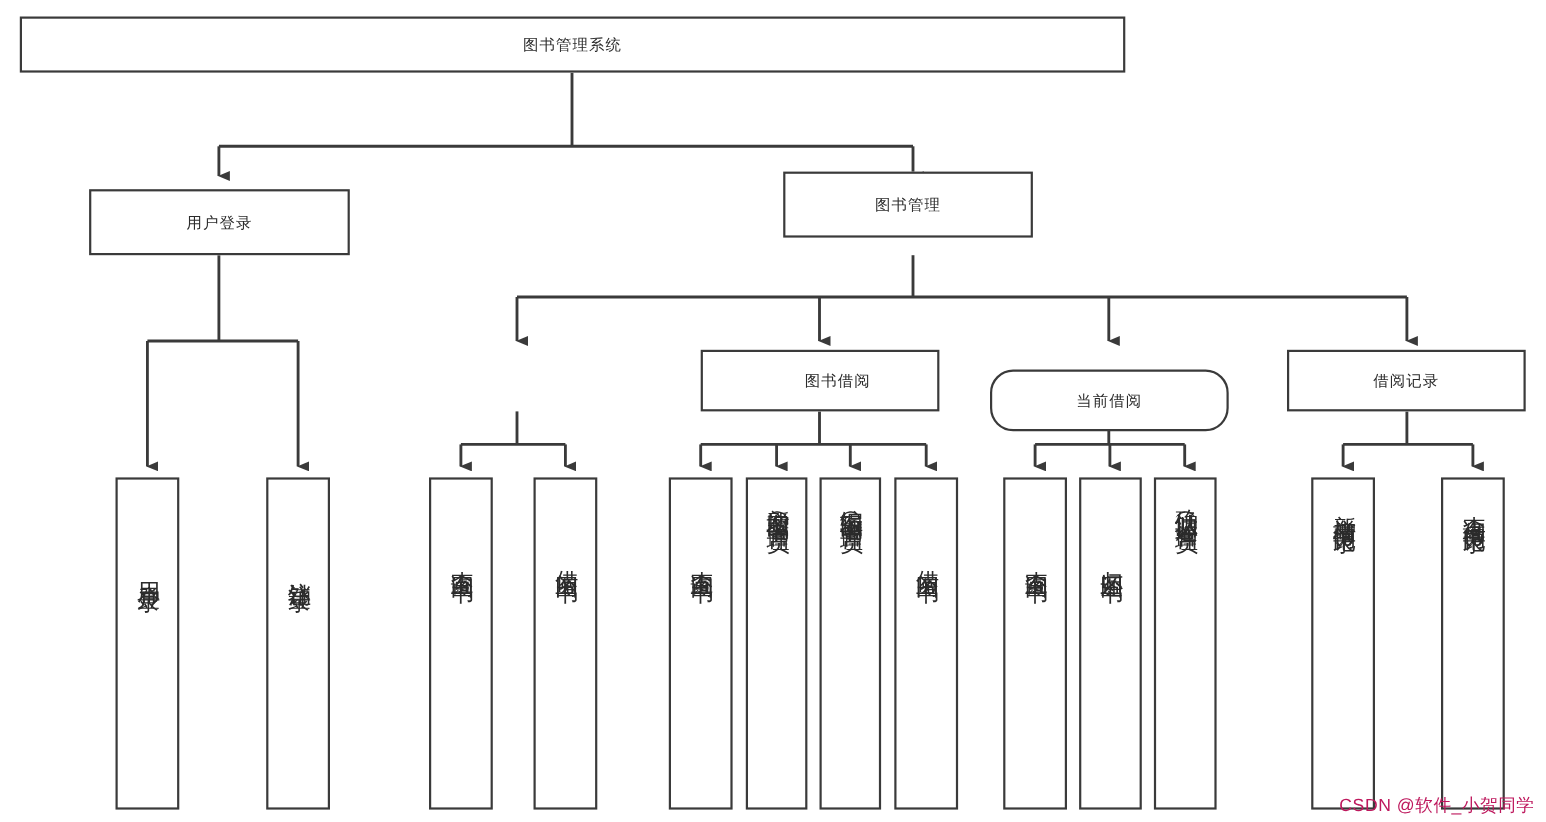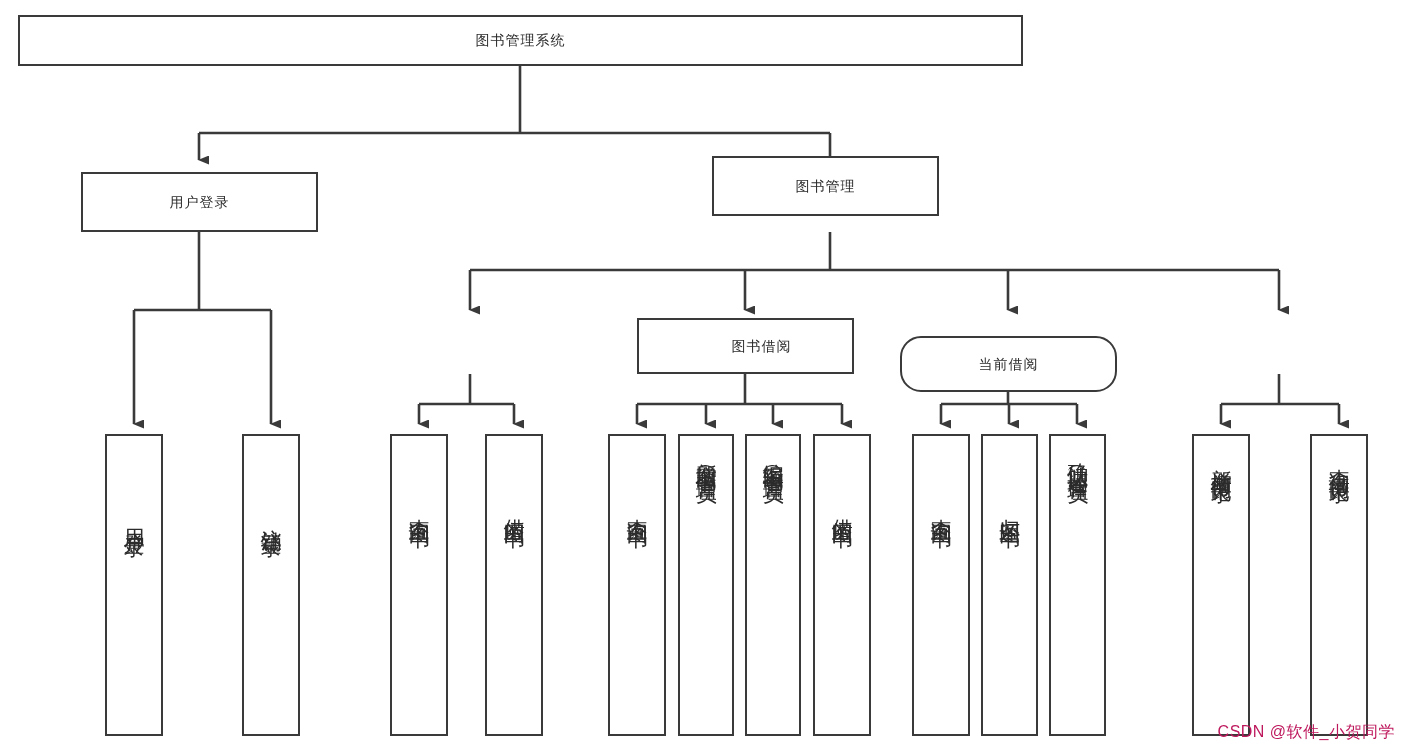--- a/index.html
+++ b/index.html
@@ -128,20 +128,21 @@
 
   <div class="node horizontal" style="left:81px; top:172px; width:237px; height:60px;">用户登录</div>
 
   <div class="node horizontal" style="left:712px; top:156px; width:227px; height:60px;">图书管理</div>
 
 
   <div class="node horizontal" style="left:637px; top:318px; width:217px; height:56px;padding-left:32px;">图书借阅</div>
 
   <div class="node horizontal" style="left:900px; top:336px; width:217px; height:56px;border-radius:21px;">当前借阅</div>
 
+  <div class="node horizontal" style="left:1170px; top:318px; width:217px; height:56px;">借阅记录</div>
 
   <div class="node leaf leaf-top-offset-a" style="left:105px; top:434px; width:58px; height:302px;">
     <span class="vtext">用户登录</span>
   </div>
   <div class="node leaf leaf-top-offset-a" style="left:242px; top:434px; width:58px; height:302px;">
     <span class="vtext">注销登录</span>
   </div>
 
   <div class="node leaf leaf-top-offset-b" style="left:390px; top:434px; width:58px; height:302px;">
     <span class="vtext">查询图书</span>

